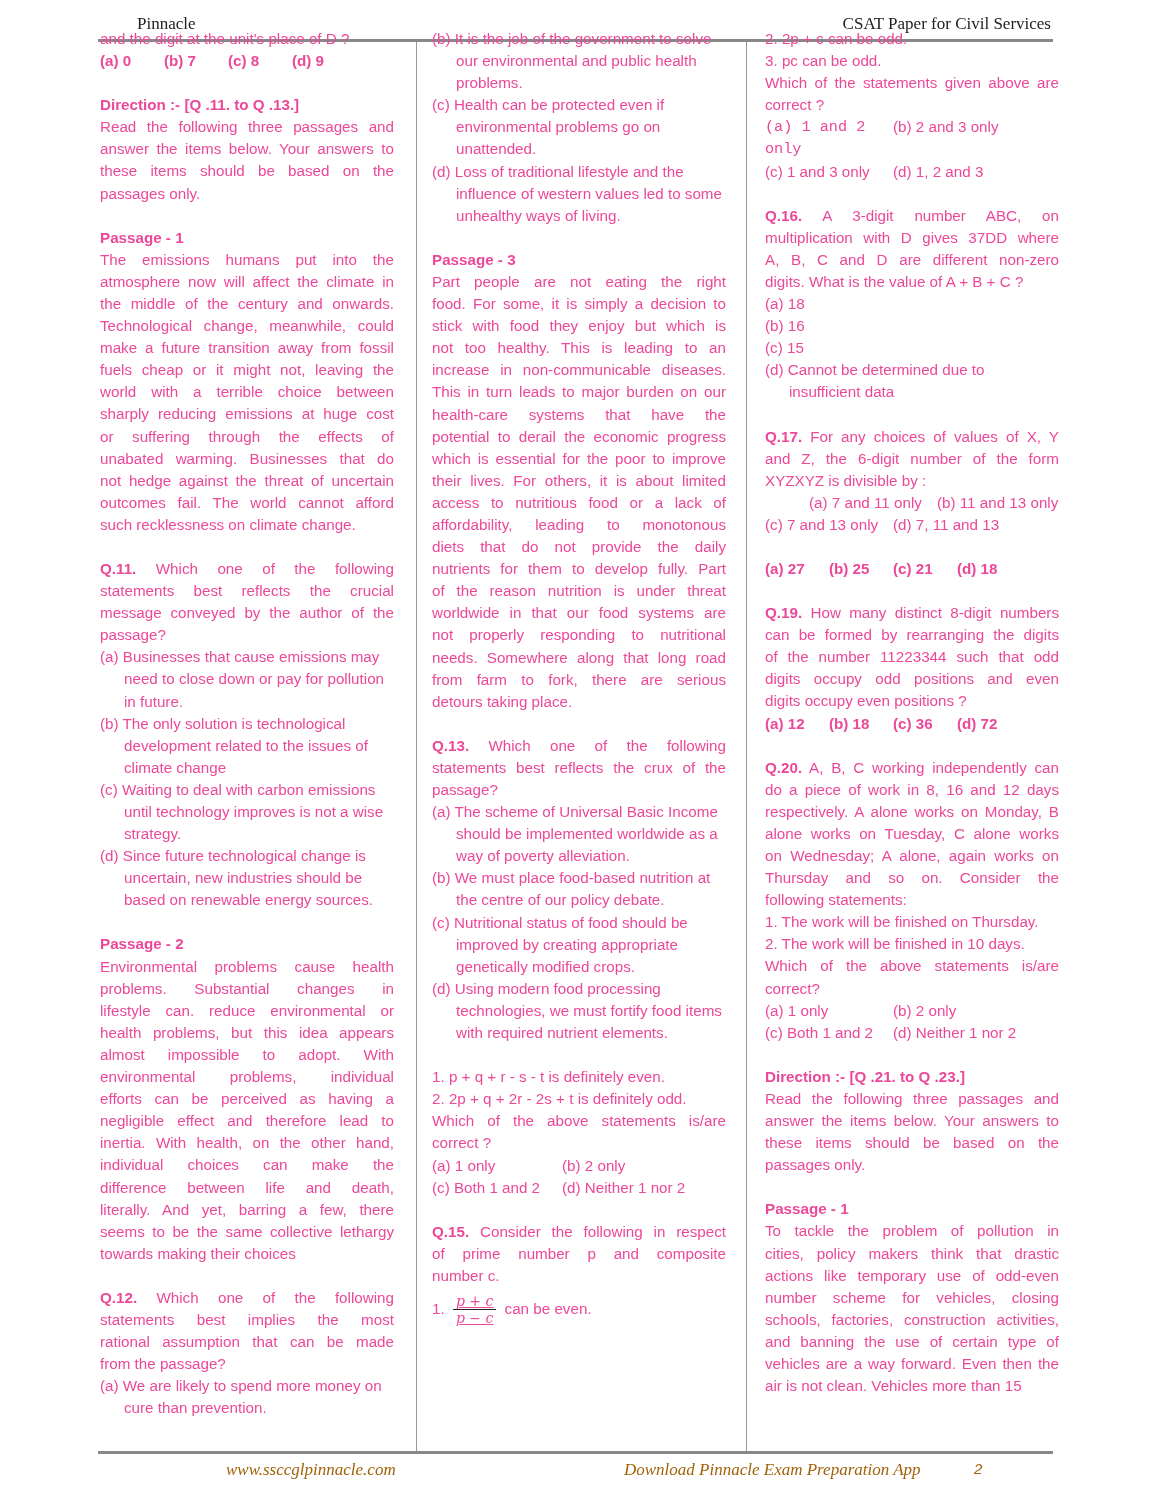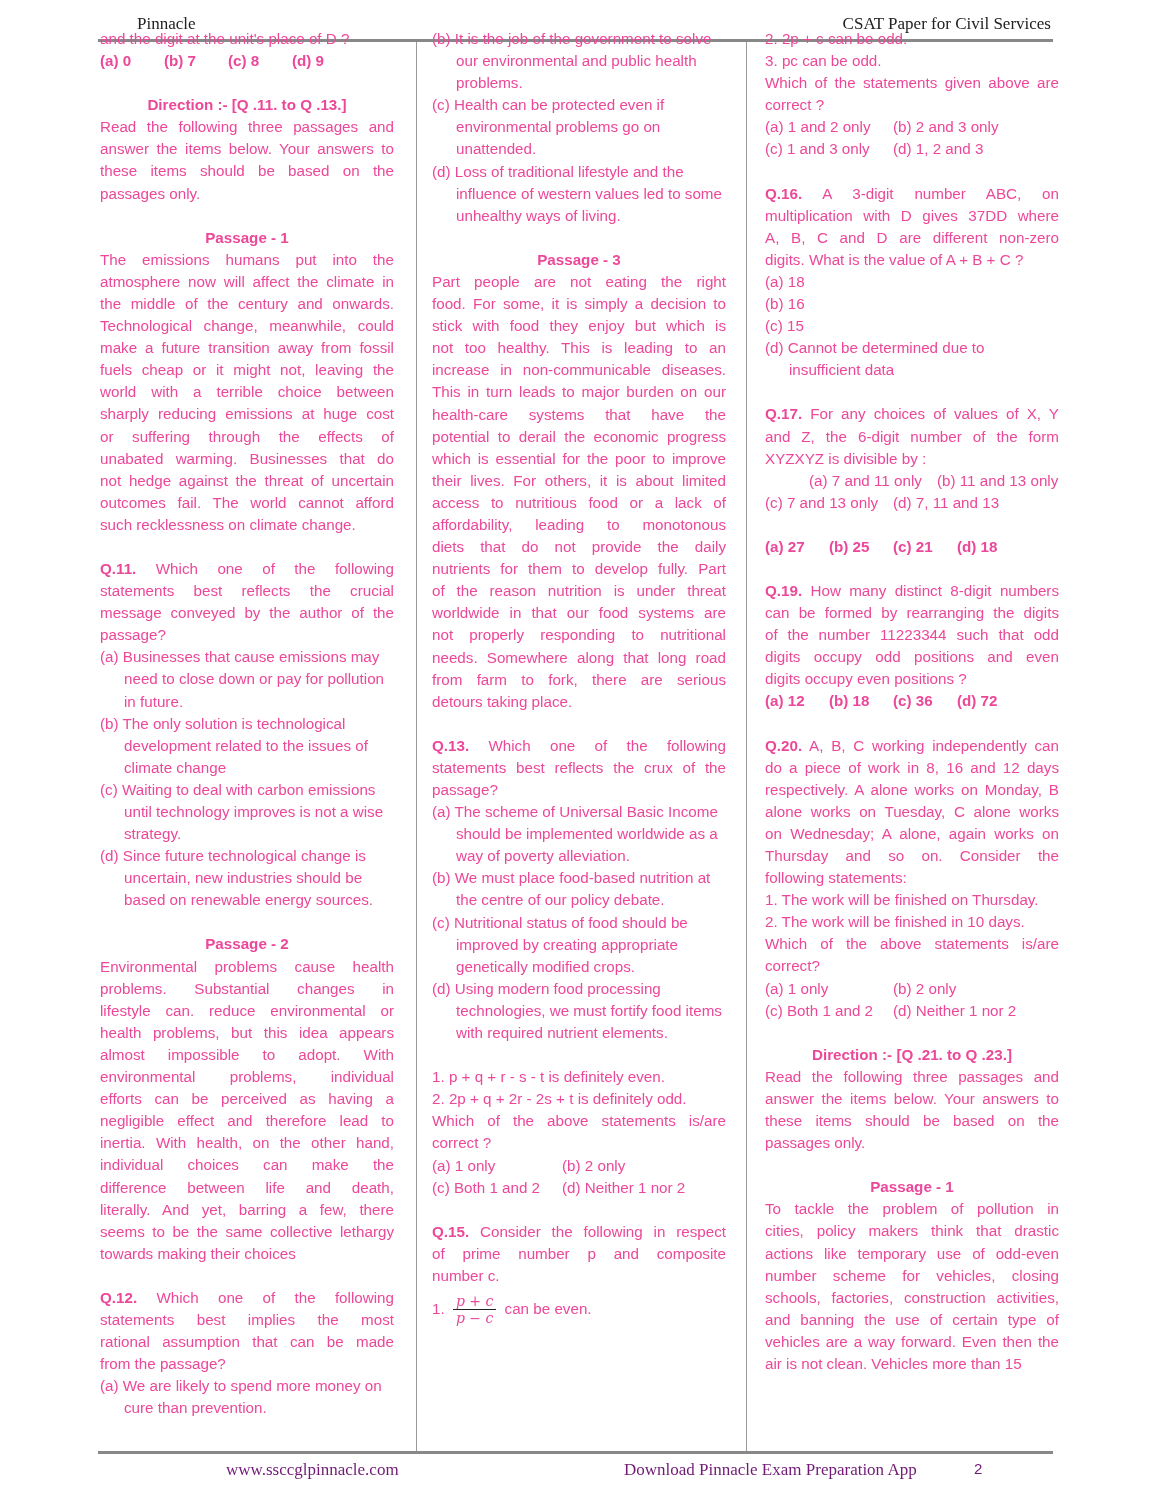--- a/index.html
+++ b/index.html
@@ -3,31 +3,31 @@
 <meta charset="utf-8">
 <style>
   html, body { margin:0; padding:0; background:#ffffff; }
   body { width:1159px; height:1500px; position:relative; overflow:hidden; color:#1a1a1a; }
   .header { position:absolute; left:112px; right:108px; top:14px; height:24px; font-family:"Liberation Serif", serif; font-size:17px; color:#222; }
   .header .left { position:absolute; left:0; top:0;margin-left:25px; }
   .header .right { position:absolute; right:0; top:0; }
   .rule-top { position:absolute; left:98px; right:106px; top:39px; height:3px; background:#888; }
   .rule-bottom { position:absolute; left:98px; right:106px; top:1451px; height:3px; background:#888; }
   .vline { position:absolute; top:42px; height:1409px; width:1px; background:#9a9a9a; }
-  .footer { position:absolute; top:1460px; font-family:"Liberation Serif", serif; font-size:17px; color:#701a75; }
+  .footer { position:absolute; top:1460px; font-family:"Liberation Serif", serif; font-size:17px; color:#a16207;font-style:italic; }
   .col { position:absolute; top:28px; width:294px; font-family:"Liberation Sans", sans-serif; font-size:15.2px; line-height:22.1px; color:#ec4899; }
   .col p { margin:0; }
   .jl { text-align:justify; text-align-last:justify; }
-  .b { font-weight:bold;text-align:center; }
+  .b { font-weight:bold; }
   .gap { height:22px; }
   .opt { padding-left:24px; text-indent:-24px; }
   .row2 { display:flex; }
   .row2 span { display:inline-block; }
   .row4 span { display:inline-block; width:64px;font-weight:bold; }
-  .frac { display:inline-flex; flex-direction:column; align-items:center; vertical-align:middle; font-family:"DejaVu Serif", serif; font-style:italic; font-size:14px; line-height:16px; margin:0 4px; }
+  .frac { display:inline-flex; flex-direction:column; align-items:center; vertical-align:middle; font-family:"DejaVu Serif", serif; font-style:italic; font-size:14px; line-height:16px; margin:0 4px;text-decoration:underline; }
   .frac .num { border-bottom:1px solid #222; padding:0 3px; }
 </style>
 </head>
 <body>
 
 <div class="header">
   <span class="left">Pinnacle</span>
   <span class="right">CSAT Paper for Civil Services</span>
 </div>
 <div class="rule-top"></div>
@@ -186,21 +186,21 @@
   <div>
       <p>2. 2p + c can be odd.</p>
       <p>3. pc can be odd.</p>
     </div>
   <div>
       <p class="jl">Which of the statements given above are</p>
       <p>correct ?</p>
     </div>
   <div>
       <p class="row2">
-        <span style="width: 128px;">(a) 1 and 2 only</span>
+        <span style="width: 128px; font-family: Liberation Mono, monospace;">(a) 1 and 2 only</span>
         <span>(b) 2 and 3 only</span>
       </p>
       <p class="row2">
         <span style="width: 128px;">(c) 1 and 3 only</span>
         <span>(d) 1, 2 and 3</span>
       </p>
     </div>
   <div class="gap"></div>
   <div>
       <p class="jl"><span class="b">Q.16.</span> <span>A 3-digit number ABC, on</span></p>

